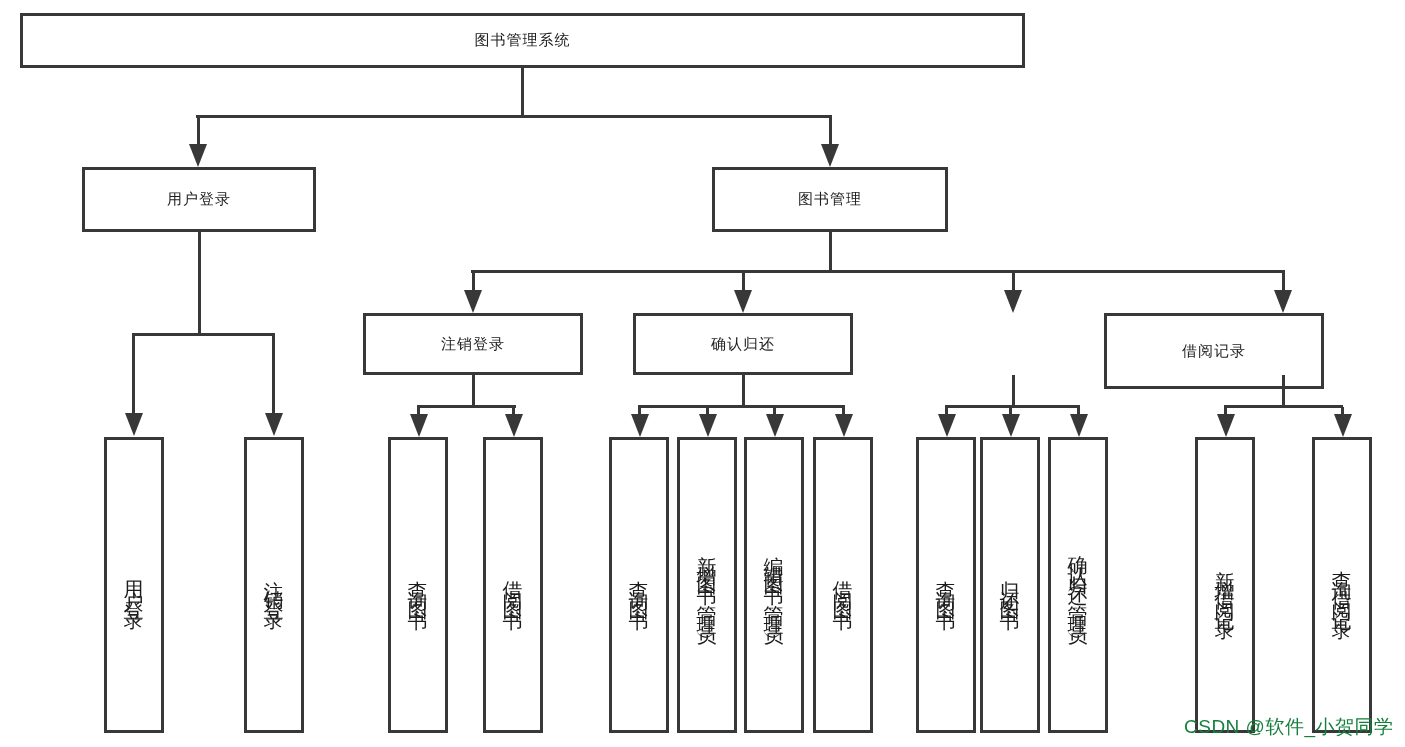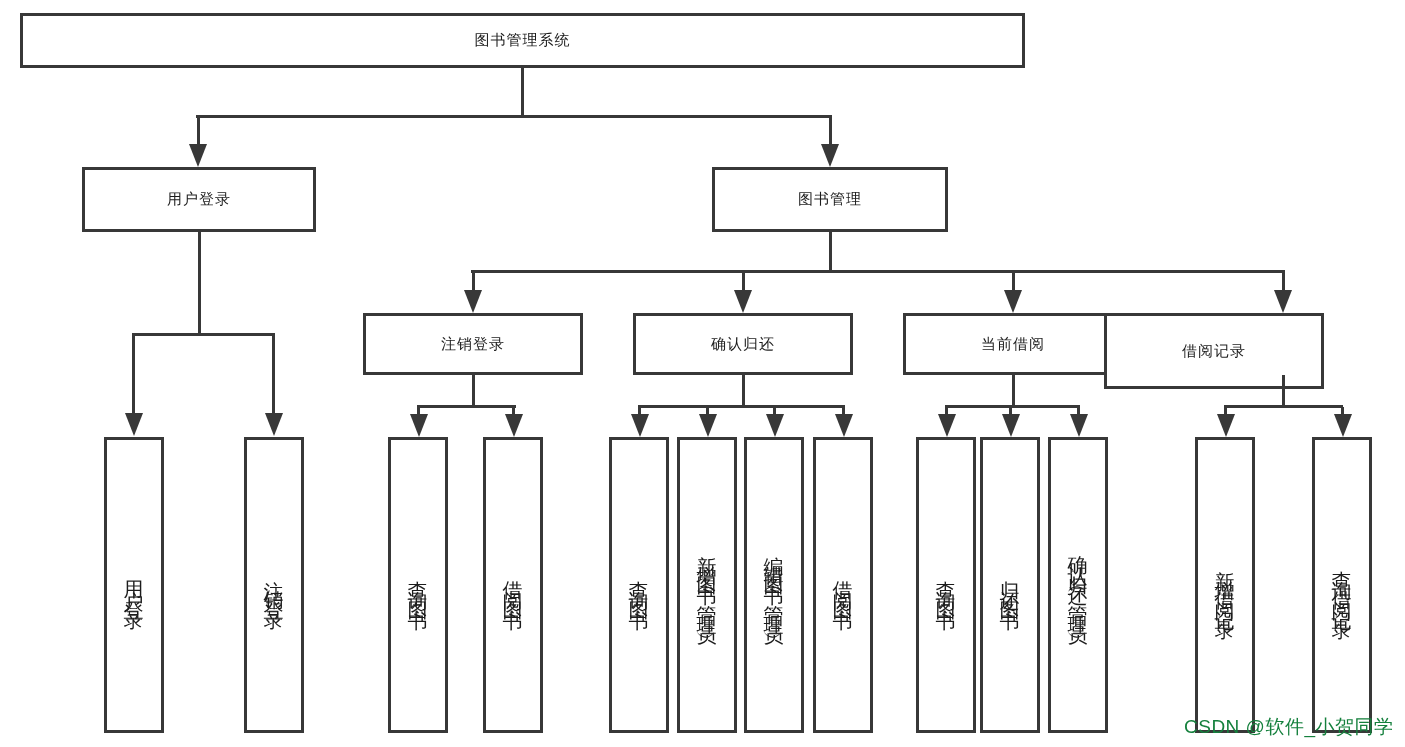--- a/index.html
+++ b/index.html
@@ -102,23 +102,20 @@
     <div class="vl" style="left:1281.5px; top:272px; height:19px;"></div>
     <div class="ah" style="left:1274px; top:290px;"></div>
   </div>
 
   <div class="box hbox" style="left:363px; top:313px; width:220px; height:62px;">
     <span>注销登录</span>
   </div>
   <div class="box hbox" style="left:633px; top:313px; width:220px; height:62px;">
     <span>确认归还</span>
   </div>
-  <div class="box hbox" style="left:903px; top:313px; width:220px; height:62px;">
-    <span>当前借阅</span>
-  </div>
   <div class="box hbox" style="left:1104px; top:313px; width:220px; height:76px;">
     <span>借阅记录</span>
   </div>
 
   <div>
     <div class="vl" style="left:471.5px; top:375px; height:32px;"></div>
     <div class="hl" style="left:417px; top:405px; width:99px;"></div>
     <div class="vl" style="left:417px; top:407px; height:8px;"></div>
     <div class="ah" style="left:409.5px; top:414px;"></div>
     <div class="vl" style="left:512px; top:407px; height:8px;"></div>

